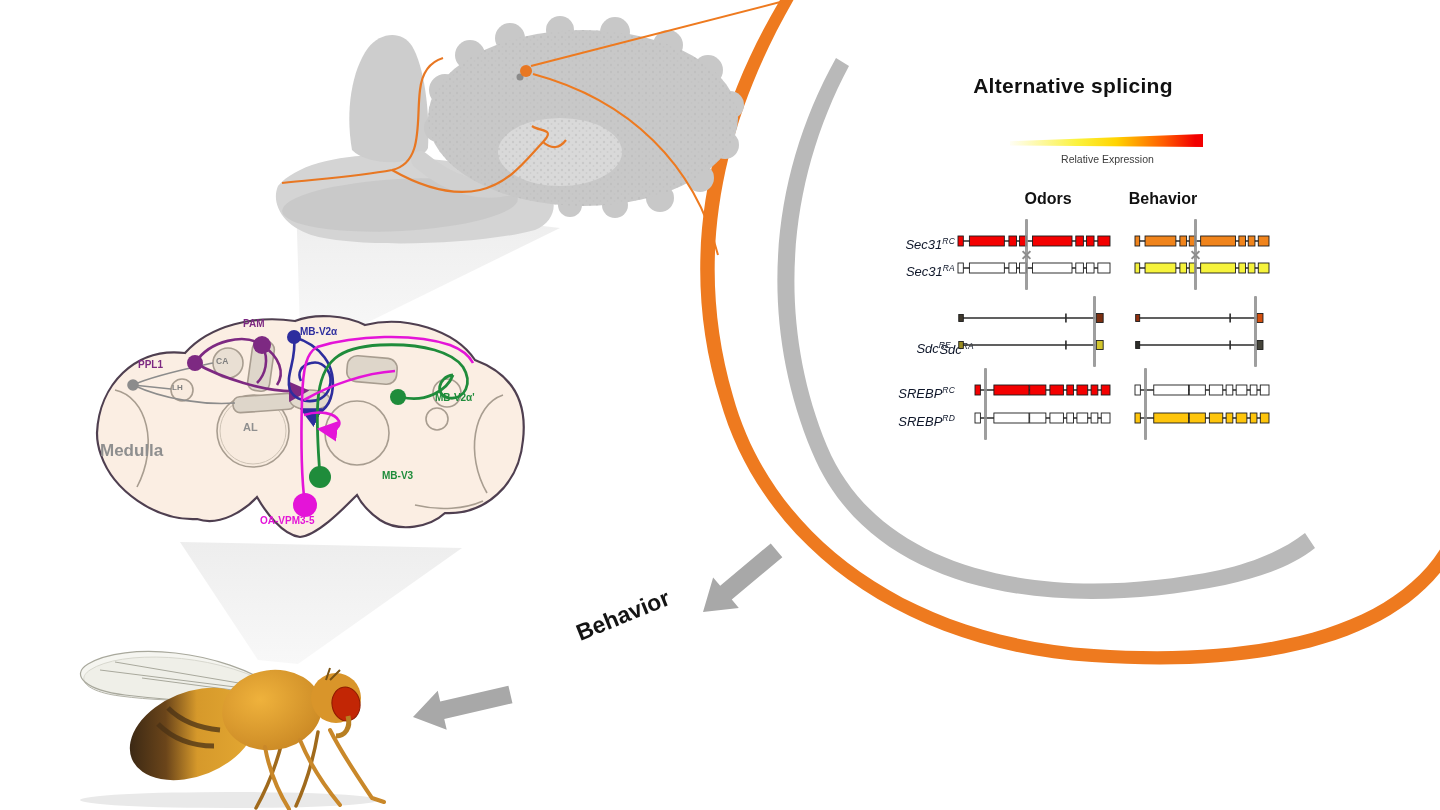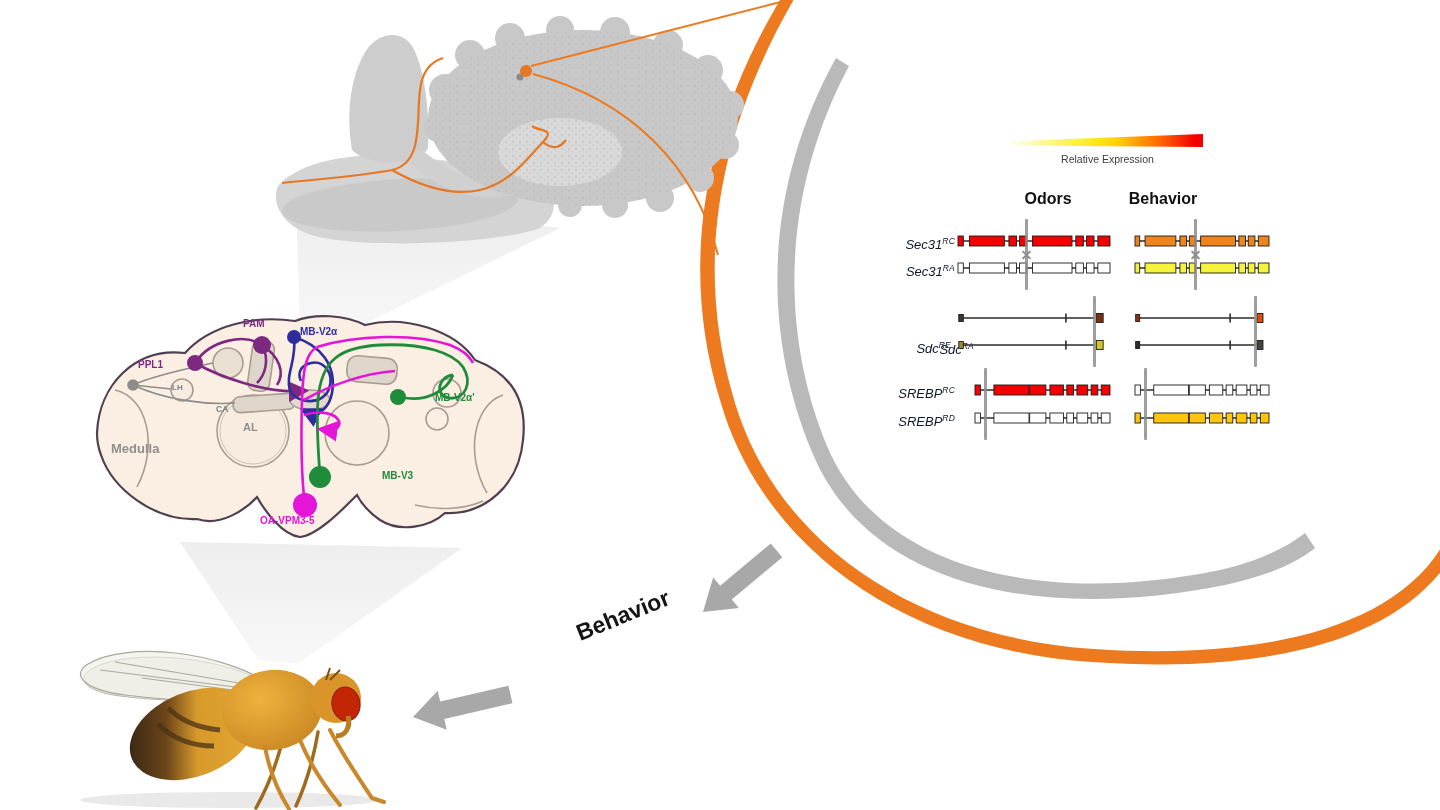--- a/index.html
+++ b/index.html
@@ -193,33 +193,34 @@
 
     <g stroke="#e414d8" stroke-width="2.6" fill="none">
       <path d="M220,200 C216,170 216,130 217,95 C218,60 222,48 232,42"></path>
       <path d="M232,42 C270,30 330,28 365,40 C378,45 385,52 388,58"></path>
       <path d="M219,95 C245,80 280,68 310,66"></path>
       <path d="M219,110 C235,105 250,108 254,116 C256,122 250,126 242,125" marker-end="url(#ahM)"></path>
       <circle cx="220" cy="200" r="12" fill="#e414d8" stroke="none"></circle>
     </g>
   </svg>
 
-  <div class="lbl region-lbl" style="left:100px;top:441px;font-size:13px;padding-left:11px;">Medulla</div>
+  <div class="lbl region-lbl" style="left:100px;top:441px;font-size:17px;">Medulla</div>
   <div class="lbl region-lbl" style="left:243px;top:421px;font-size:11px;">AL</div>
-  <div class="lbl region-lbl" style="left:216px;top:356px;font-size:8.5px;color:#7f7f7f;margin-top:48px;">CA</div>
+  <div class="lbl region-lbl" style="left:216px;top:356px;font-size:8.5px;color:#7f7f7f;">CA</div>
   <div class="lbl region-lbl" style="left:172px;top:383px;font-size:8px;color:#7f7f7f;">LH</div>
   <div class="lbl" style="left: 243px; top: 318px; font-size: 10px; font-weight: bold; color: rgb(125, 41, 130);">PAM</div>
   <div class="lbl" style="left: 138px; top: 359px; font-size: 10px; font-weight: bold; color: rgb(125, 41, 130);">PPL1</div>
   <div class="lbl" style="left: 300px; top: 326px; font-size: 10px; font-weight: bold; color: rgb(45, 45, 158); text-align: center;">MB-V2α</div>
   <div class="lbl" style="left: 406px; top: 392px; font-size: 10px; font-weight: bold; color: rgb(31, 140, 59); margin-left: 29px;">MB-V2α'</div>
   <div class="lbl" style="left: 334px; top: 470px; font-size: 10px; font-weight: bold; color: rgb(31, 140, 59); margin-left: 48px;">MB-V3</div>
   <div class="lbl" style="left: 260px; top: 515px; font-size: 10px; font-weight: bold; color: rgb(228, 20, 216); text-align: center;">OA-VPM3-5</div>
 
   <div class="behavior">Behavior</div>
 
+  <div class="lbl panel-title" style="left:923px;top:74px;width:300px;">Alternative splicing</div>
   <div class="legend-bar" id="legendBar" style="background: linear-gradient(90deg, rgb(255, 254, 245) 0%, rgb(251, 242, 61) 35%, rgb(255, 212, 0) 55%, rgb(255, 90, 0) 80%, rgb(242, 0, 0) 96%);"></div>
   <div class="legend-label">Relative Expression</div>
   <div class="col-head" style="left:993px;top:190px;">Odors</div>
   <div class="col-head" style="left:1108px;top:190px;">Behavior</div>
   <div id="geneRows">
       <div class="gene-label" style="left: 833px; width: 122px; top: 231px;"><span>Sec31</span><sup>RC</sup></div>
       <svg width="152" height="30" style="position: absolute; left: 958px; top: 226px; overflow: visible;">
         <line x1="0" x2="152" y1="15" y2="15" stroke="#2b2b2b" stroke-width="1.6"></line>
         <rect x="0" y="10" width="5.32" height="10" fill="#f40000" stroke="#1c1c1c" stroke-width="0.9"></rect>
         <rect x="11.4" y="10" width="34.96" height="10" fill="#f40000" stroke="#1c1c1c" stroke-width="0.9"></rect>

